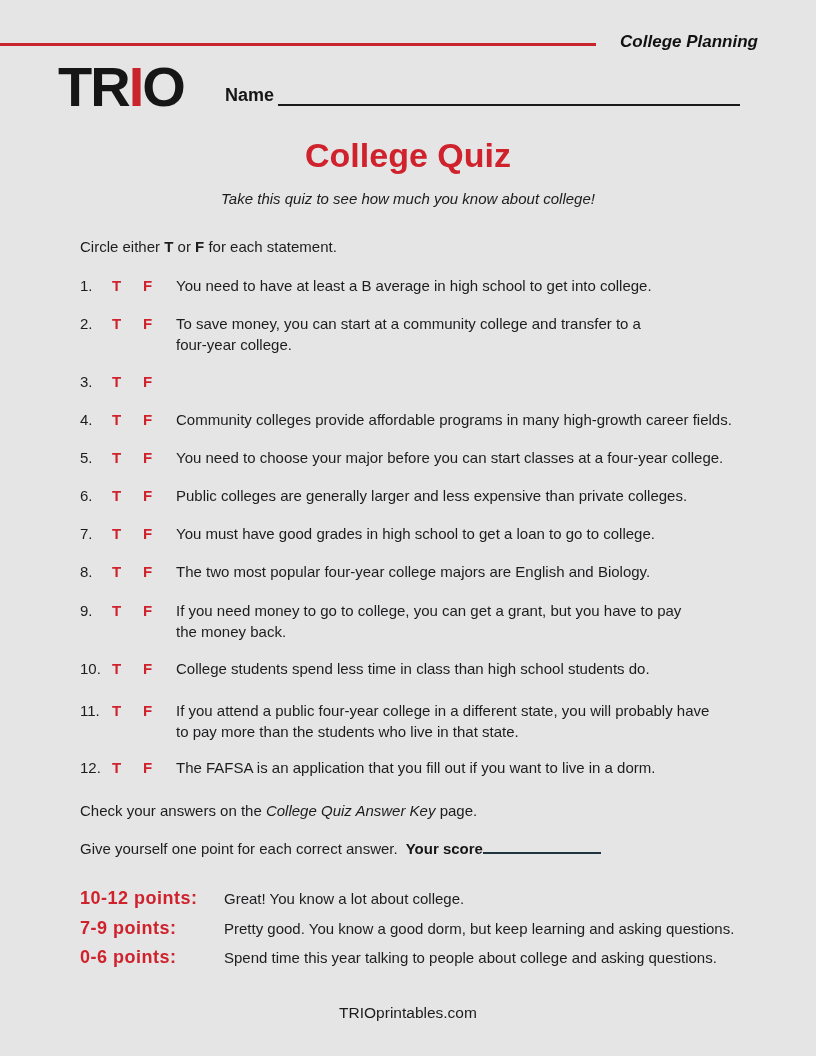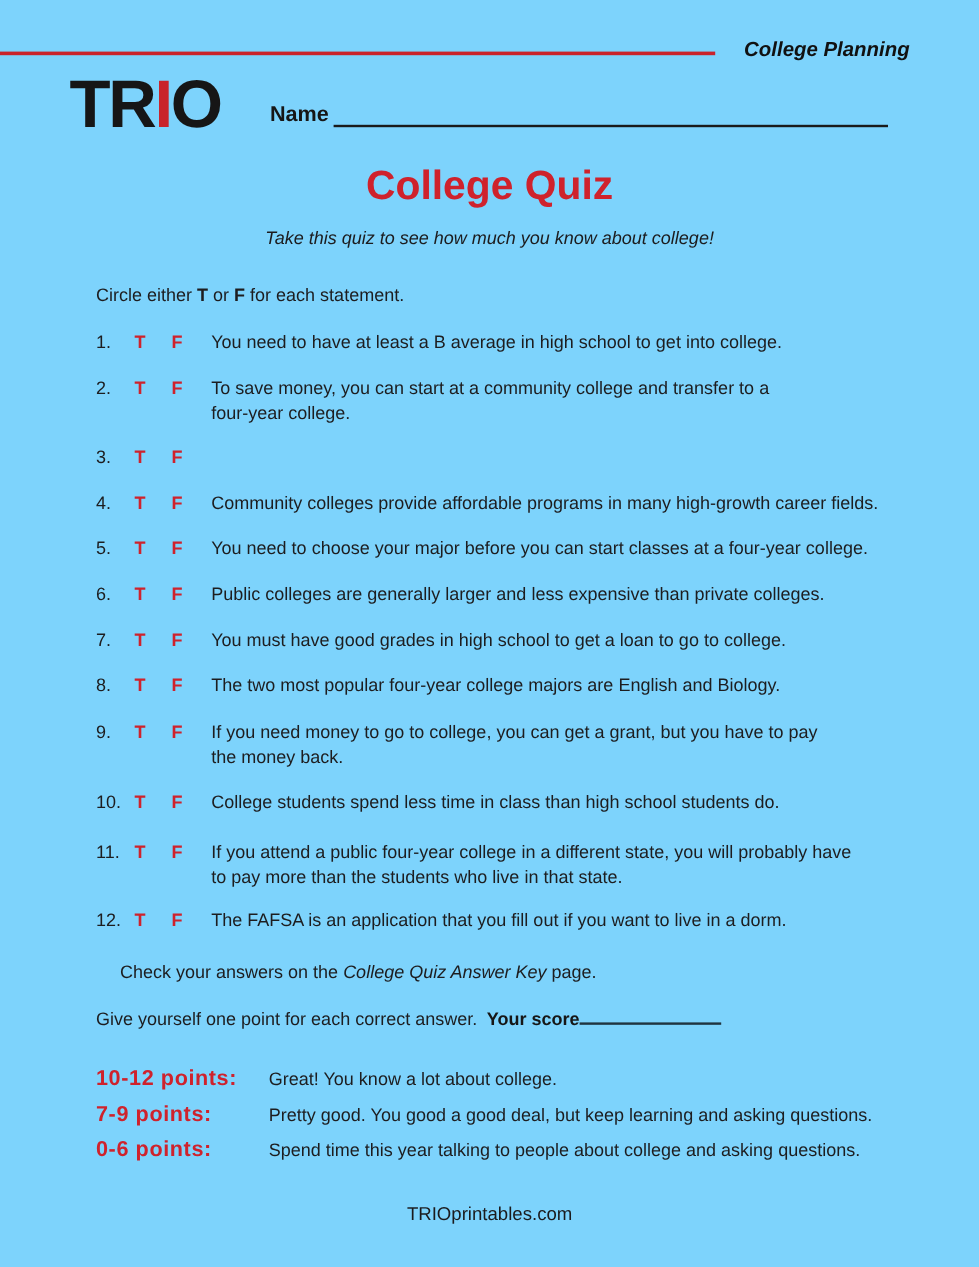--- a/index.html
+++ b/index.html
@@ -1,20 +1,20 @@
 <!DOCTYPE html>
 <html><head>
 <meta charset="utf-8">
 <style>
   * { margin:0; padding:0; box-sizing:border-box; }
   html,body { background:#ffffff; }
   body { font-family:"Liberation Sans","DejaVu Sans",sans-serif; color:#231f20; }
   .page {
     position:relative; width:816px; height:1056px; margin:0 auto;
-    background:#7dd3fc; overflow:hidden;
+    background:#e5e5e5; overflow:hidden;
   }
   
   .rule { position:absolute; top:43px; left:0; width:596px; height:3px; background:#c9232b; }
   .category {
     position:absolute; top:32px; right:58px;
     font-size:17px; font-weight:700; font-style:italic; color:#111111;
   }
   .logo {
     position:absolute; top:61px; left:58px;
     font-size:56px; line-height:52px; font-weight:800; letter-spacing:-2px; color:#161616;
@@ -44,21 +44,21 @@
   
   .q-row {
     position:absolute; left:80px; width:700px;
     display:grid; grid-template-columns:32px 31px 33px 1fr;
     font-size:15px; line-height:21px;
   }
   .q-num { color:#1d1d1f; }
   .q-t, .q-f { color:#cf222c; font-weight:700; }
   .q-text { color:#1d1d1f; white-space:pre-line; }
   
-  .check-line { position:absolute; top:802px; left:80px; font-size:15px; color:#1d1d1f;margin-left:20px; }
+  .check-line { position:absolute; top:802px; left:80px; font-size:15px; color:#1d1d1f; }
   .score-line { position:absolute; top:840px; left:80px; font-size:15px; color:#1d1d1f; }
   .score-label { font-weight:700; margin-left:8px; color:#161616; }
   .score-blank {
     display:inline-block; width:118px; height:14px;
     border-bottom:2px solid #20343f;
   }
   .range-row {
     position:absolute; left:80px; width:700px;
     display:grid; grid-template-columns:135px 1fr; column-gap:9px;
     align-items:baseline;
@@ -181,21 +181,21 @@
   <div class="check-line"><span>Check your answers on the </span><i>College Quiz Answer Key</i><span> page.</span></div>
 
   <div class="score-line"><span>Give yourself one point for each correct answer.</span><b class="score-label">Your score</b><span class="score-blank"></span></div>
 
   <div class="range-row" style="top:888px">
     <span class="range-label">10-12 points:</span>
     <span class="range-text">Great! You know a lot about college.</span>
   </div>
   <div class="range-row" style="top:918px">
     <span class="range-label">7-9 points:</span>
-    <span class="range-text">Pretty good. You good a good deal, but keep learning and asking questions.</span>
+    <span class="range-text">Pretty good. You know a good dorm, but keep learning and asking questions.</span>
   </div>
   <div class="range-row" style="top:947px">
     <span class="range-label">0-6 points:</span>
     <span class="range-text">Spend time this year talking to people about college and asking questions.</span>
   </div>
 
   <div class="footer">TRIOprintables.com</div>
 
 </div>
 

